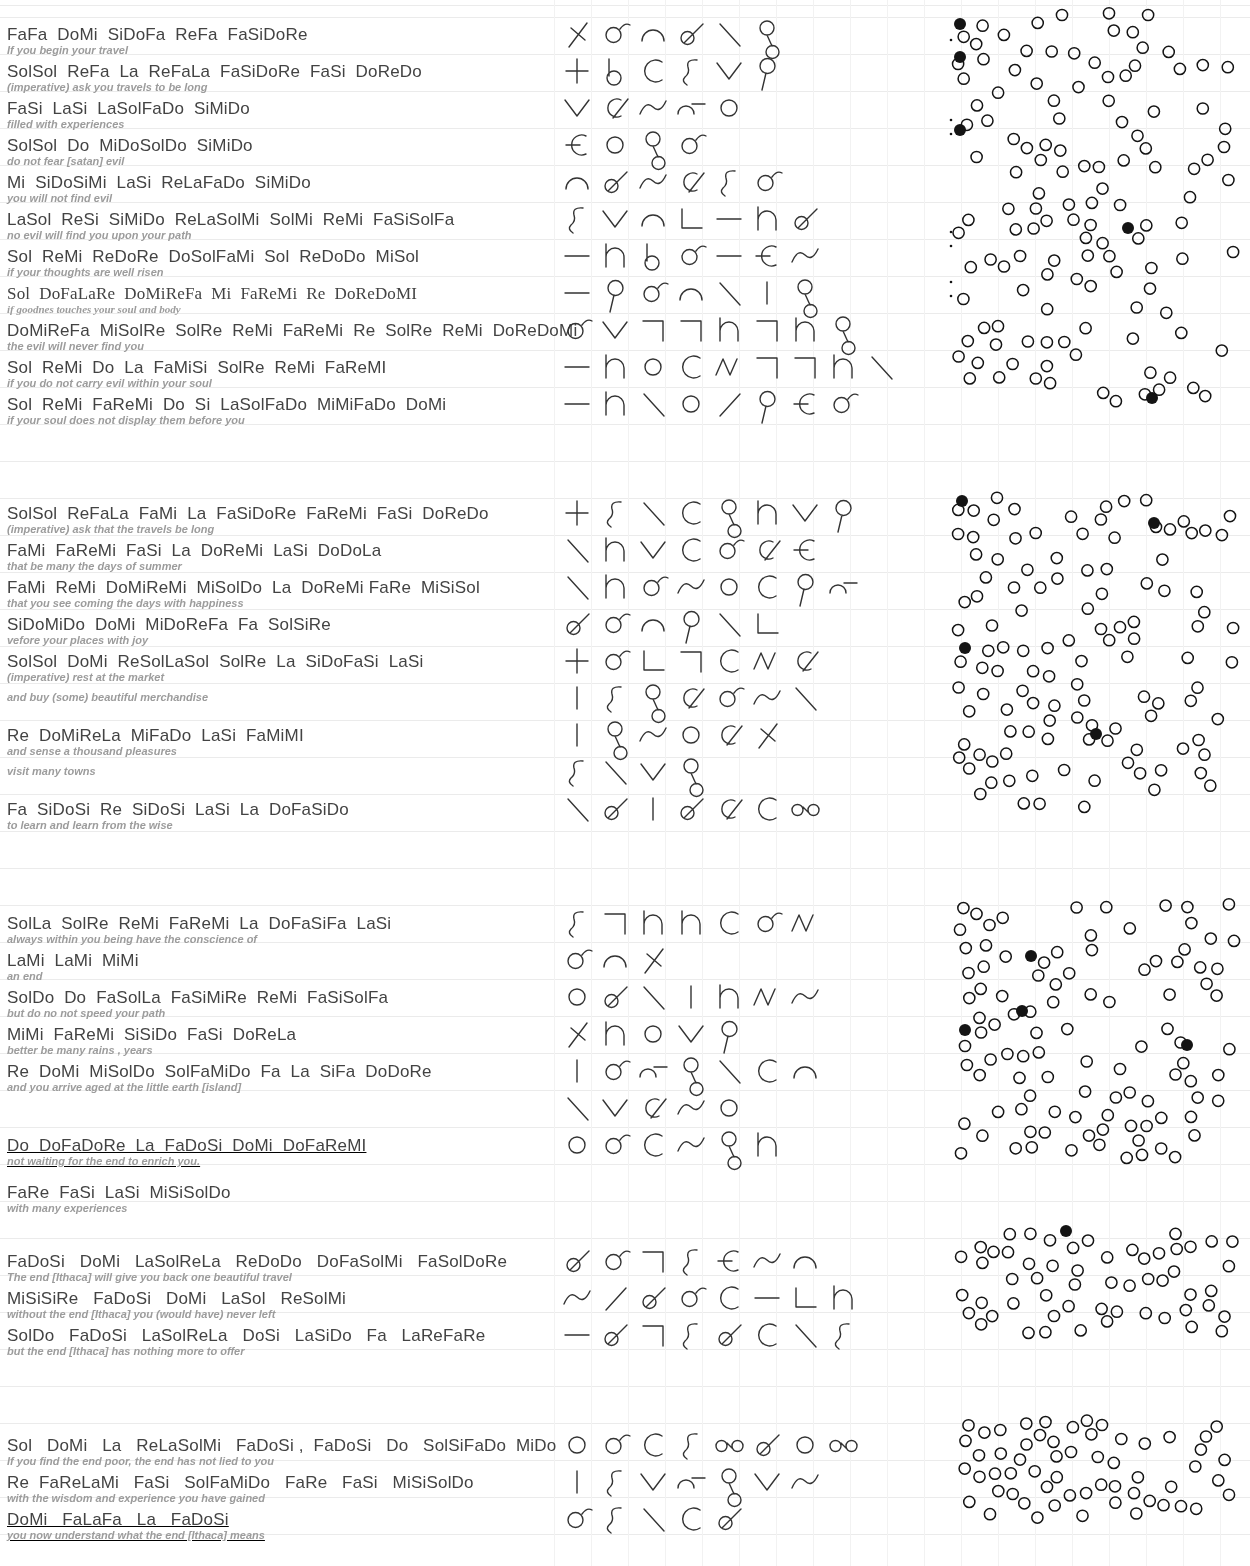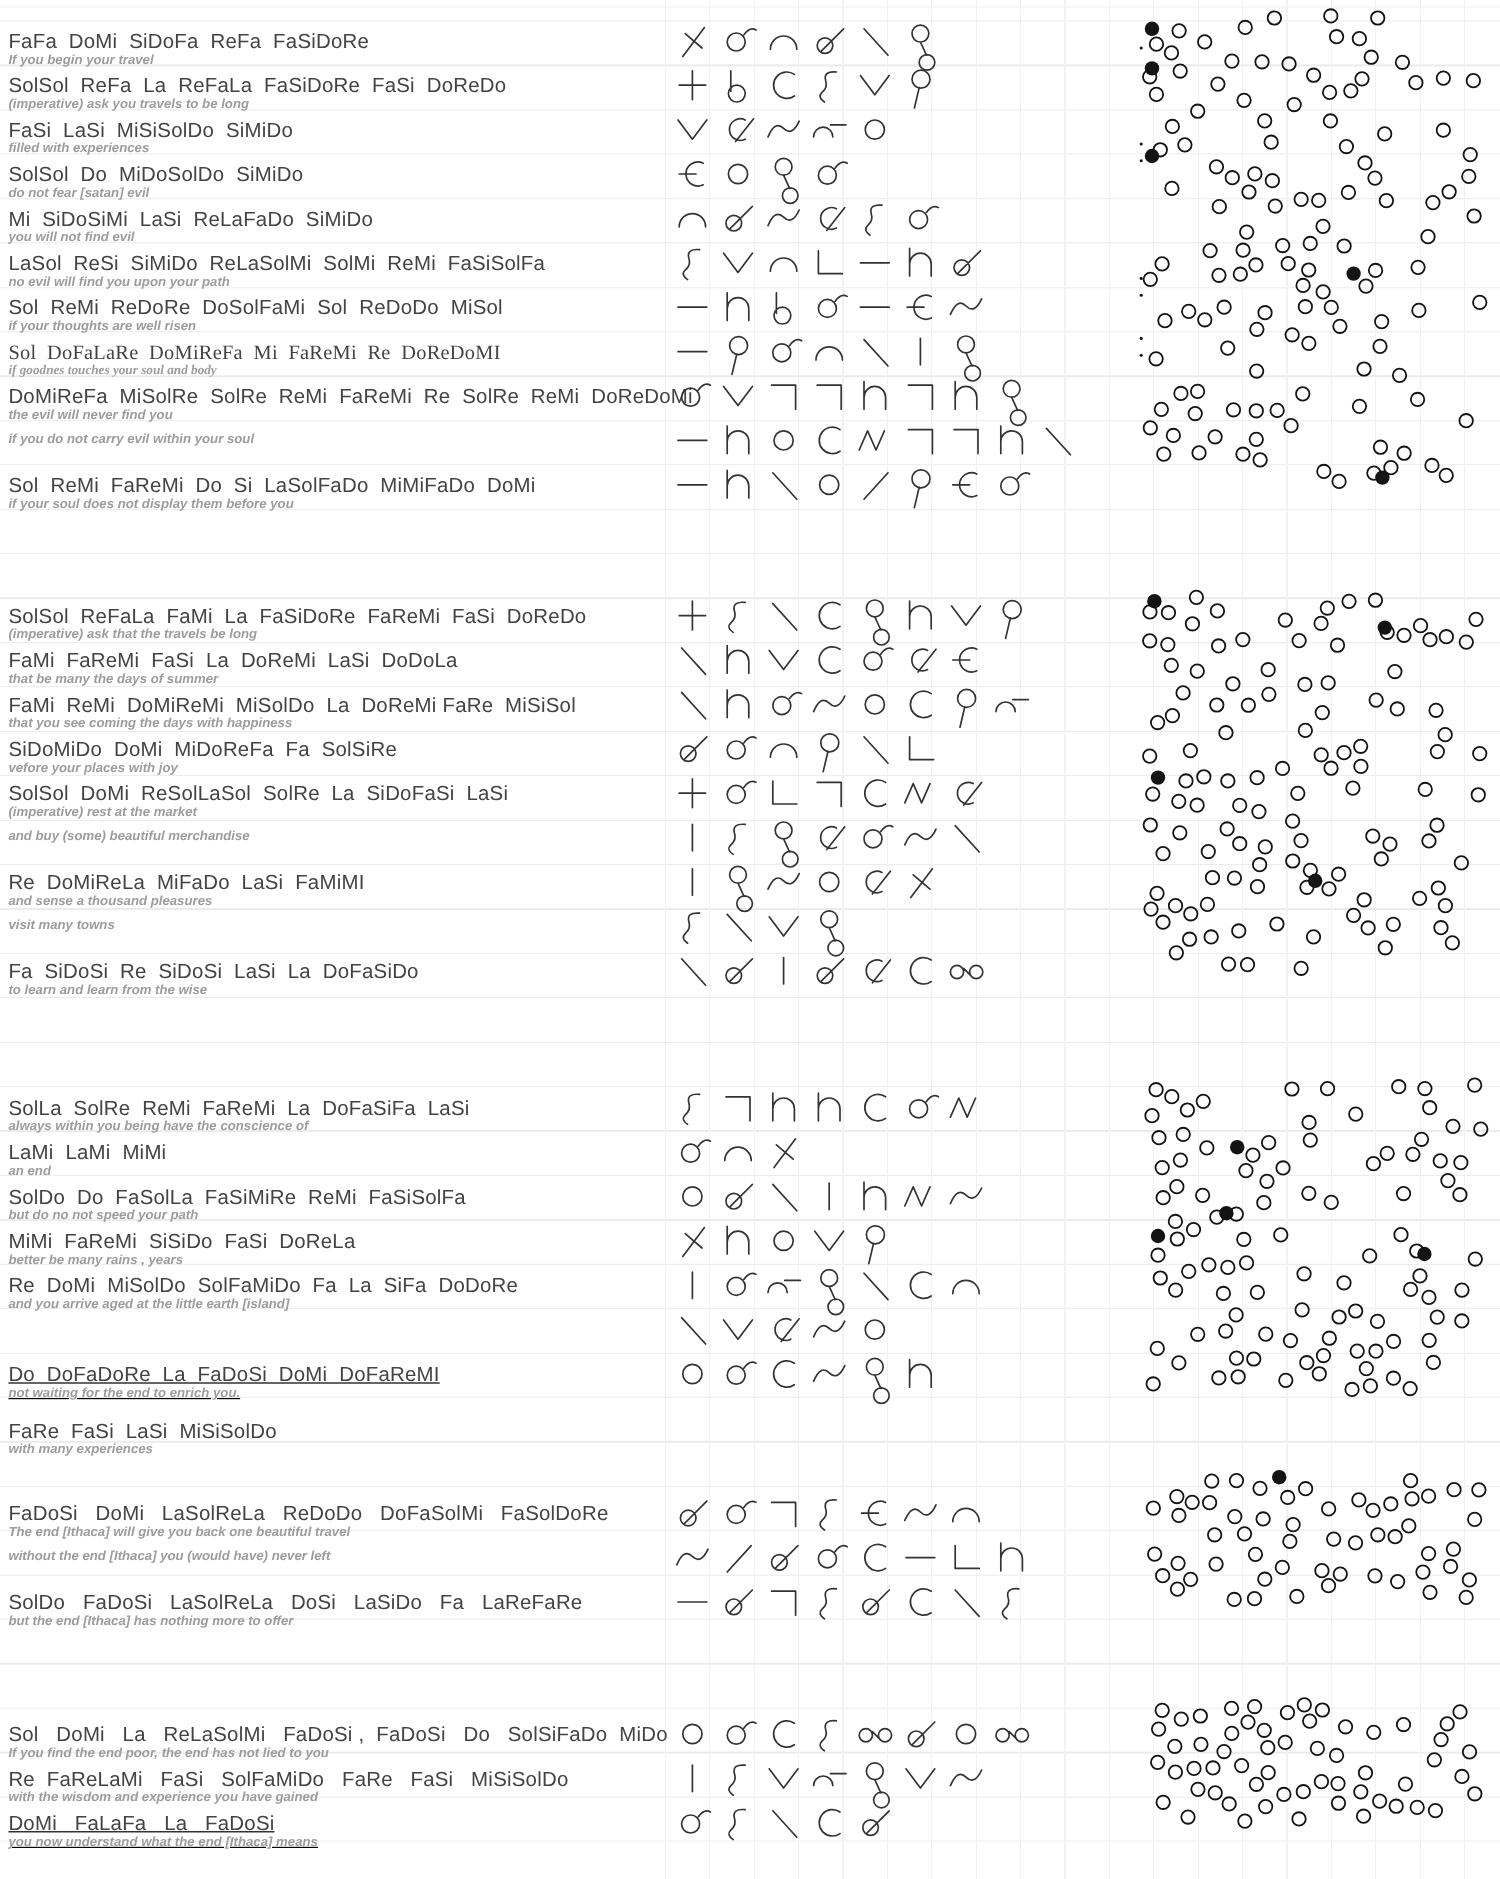--- a/index.html
+++ b/index.html
@@ -45,21 +45,21 @@
       </div>
       <svg class="glyphs" width="400" height="46" style="top: 54px;">
         <path d="M16,5 V29 M5,17 H27" transform="translate(4,0)"></path>
         <path d="M10,5 V22 M8,24 a7,7 0 1 0 14,0 a7,7 0 1 0 -14,0" transform="translate(42,0)"></path>
         <path d="M25,8 A11,11 0 1 0 25,26" transform="translate(80,0)"></path>
         <path d="M22,6 Q11,5 13,13 Q15,19 10,23 Q6,27 12,31" transform="translate(118,0)"></path>
         <path d="M4,9 L16,25 L28,9" transform="translate(156,0)"></path>
         <path d="M9,12 a7.5,7.5 0 1 0 15,0 a7.5,7.5 0 1 0 -15,0 M15,19 L11,36" transform="translate(194,0)"></path>
       </svg>
       <div class="row" style="top: 100px;">
-        <div class="notes">FaSi  LaSi  MiSiSolDo  SiMiDo</div>
+        <div class="notes">FaSi  LaSi  LaSolFaDo  SiMiDo</div>
         <div class="trans">filled with experiences</div>
       </div>
       <svg class="glyphs" width="400" height="46" style="top: 91px;">
         <path d="M4,9 L16,25 L28,9" transform="translate(4,0)"></path>
         <path d="M22,9 A9,9 0 1 0 22,25 M14,27 L29,8" transform="translate(42,0)"></path>
         <path d="M3,23 Q9,9 16,16 Q23,23 29,10" transform="translate(80,0)"></path>
         <path d="M3,23 A8,8 0 0 1 19,23 M17,13 H30" transform="translate(118,0)"></path>
         <path d="M8,17 a8,8 0 1 0 16,0 a8,8 0 1 0 -16,0" transform="translate(156,0)"></path>
       </svg>
       <div class="row" style="top: 137px;">
@@ -131,20 +131,21 @@
         <path d="M7,18 a7.5,7.5 0 1 0 15,0 a7.5,7.5 0 1 0 -15,0 M21,12 Q26,5 31,8" transform="translate(4,0)"></path>
         <path d="M4,9 L16,25 L28,9" transform="translate(42,0)"></path>
         <path d="M6,8 H26 V28" transform="translate(80,0)"></path>
         <path d="M6,8 H26 V28" transform="translate(118,0)"></path>
         <path d="M7,5 V28 M7,18 A9,9 0 0 1 25,18 L25,28" transform="translate(156,0)"></path>
         <path d="M6,8 H26 V28" transform="translate(194,0)"></path>
         <path d="M7,5 V28 M7,18 A9,9 0 0 1 25,18 L25,28" transform="translate(232,0)"></path>
         <path d="M9,11 a7,7 0 1 0 14,0 a7,7 0 1 0 -14,0 M16,18 L21,29 M15,35 a6.5,6.5 0 1 0 13,0 a6.5,6.5 0 1 0 -13,0" transform="translate(270,0)"></path>
       </svg>
       <div class="row" style="top: 359px;">
+        <div class="notes">Sol  ReMi  Do  La  FaMiSi  SolRe  ReMi  FaReMI</div>
         <div class="trans">if you do not carry evil within your soul</div>
       </div>
       <svg class="glyphs" width="400" height="46" style="top: 350px;">
         <path d="M4,17 H28" transform="translate(4,0)"></path>
         <path d="M7,5 V28 M7,18 A9,9 0 0 1 25,18 L25,28" transform="translate(42,0)"></path>
         <path d="M8,17 a8,8 0 1 0 16,0 a8,8 0 1 0 -16,0" transform="translate(80,0)"></path>
         <path d="M25,8 A11,11 0 1 0 25,26" transform="translate(118,0)"></path>
         <path d="M3,25 L10,9 L17,25 L24,9" transform="translate(156,0)"></path>
         <path d="M6,8 H26 V28" transform="translate(194,0)"></path>
         <path d="M6,8 H26 V28" transform="translate(232,0)"></path>
@@ -732,20 +733,21 @@
       <svg class="glyphs" width="400" height="46" style="top: 1244px;">
         <path d="M6,21 a6.5,6.5 0 1 0 13,0 a6.5,6.5 0 1 0 -13,0 M9,26 L28,7" transform="translate(4,0)"></path>
         <path d="M7,18 a7.5,7.5 0 1 0 15,0 a7.5,7.5 0 1 0 -15,0 M21,12 Q26,5 31,8" transform="translate(42,0)"></path>
         <path d="M6,8 H26 V28" transform="translate(80,0)"></path>
         <path d="M22,6 Q11,5 13,13 Q15,19 10,23 Q6,27 12,31" transform="translate(118,0)"></path>
         <path d="M25,8 A10,10 0 1 0 25,26 M5,17 H19" transform="translate(156,0)"></path>
         <path d="M3,23 Q9,9 16,16 Q23,23 29,10" transform="translate(194,0)"></path>
         <path d="M5,24 A11,11 0 0 1 27,24" transform="translate(232,0)"></path>
       </svg>
       <div class="row" style="top: 1290px;">
+        <div class="notes">MiSiSiRe   FaDoSi   DoMi   LaSol   ReSolMi</div>
         <div class="trans">without the end [Ithaca] you (would have) never left</div>
       </div>
       <svg class="glyphs" width="400" height="46" style="top: 1281px;">
         <path d="M3,23 Q9,9 16,16 Q23,23 29,10" transform="translate(4,0)"></path>
         <path d="M7,29 L27,7" transform="translate(42,0)"></path>
         <path d="M6,21 a6.5,6.5 0 1 0 13,0 a6.5,6.5 0 1 0 -13,0 M9,26 L28,7" transform="translate(80,0)"></path>
         <path d="M7,18 a7.5,7.5 0 1 0 15,0 a7.5,7.5 0 1 0 -15,0 M21,12 Q26,5 31,8" transform="translate(118,0)"></path>
         <path d="M25,8 A11,11 0 1 0 25,26" transform="translate(156,0)"></path>
         <path d="M4,17 H28" transform="translate(194,0)"></path>
         <path d="M7,7 V26 H27" transform="translate(232,0)"></path>

